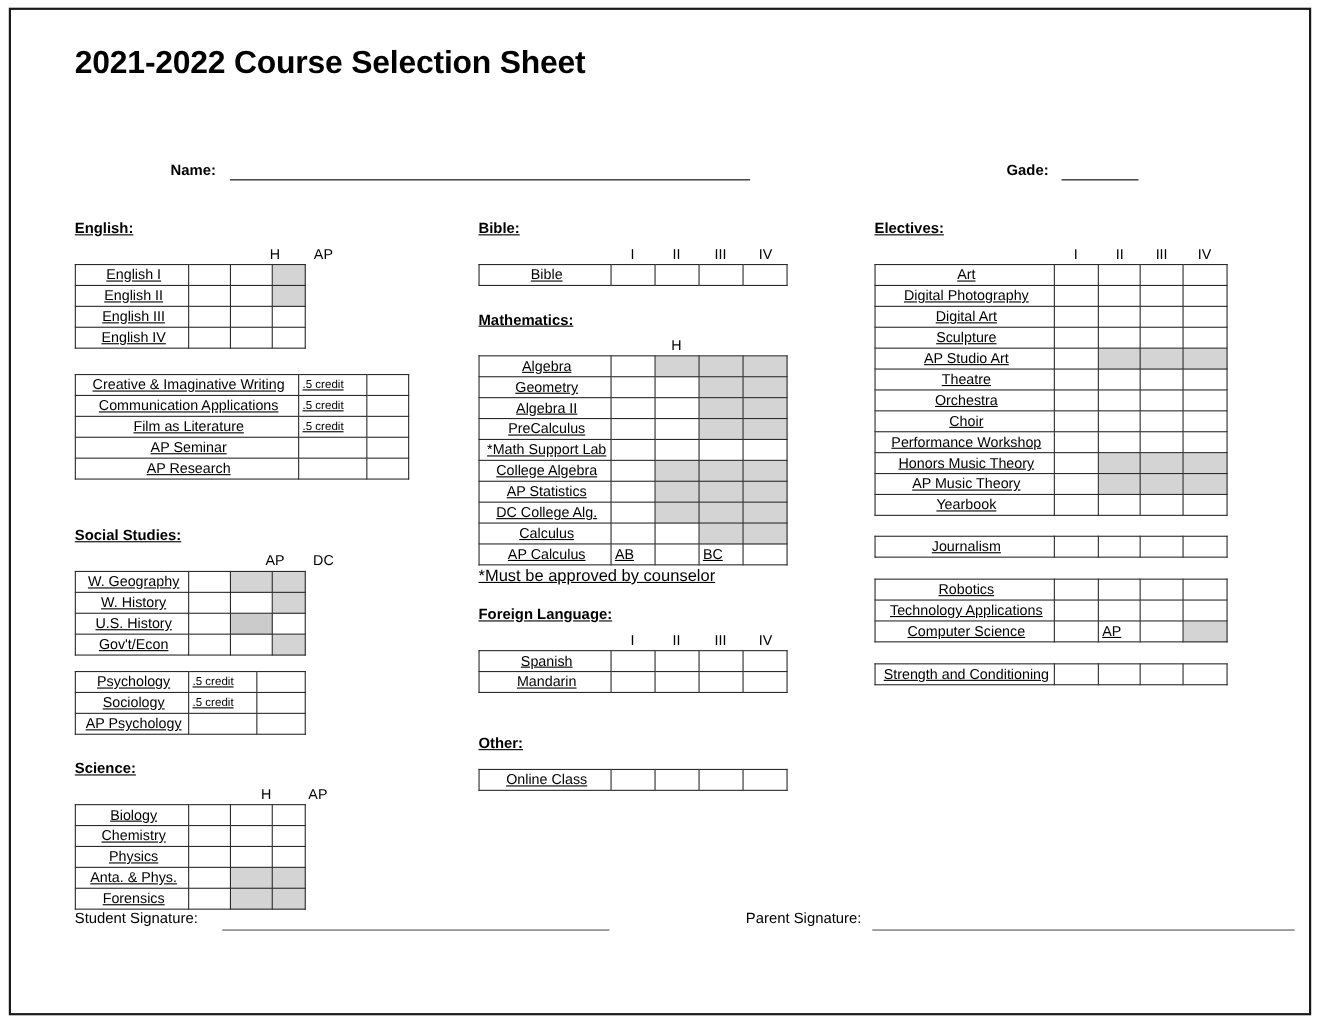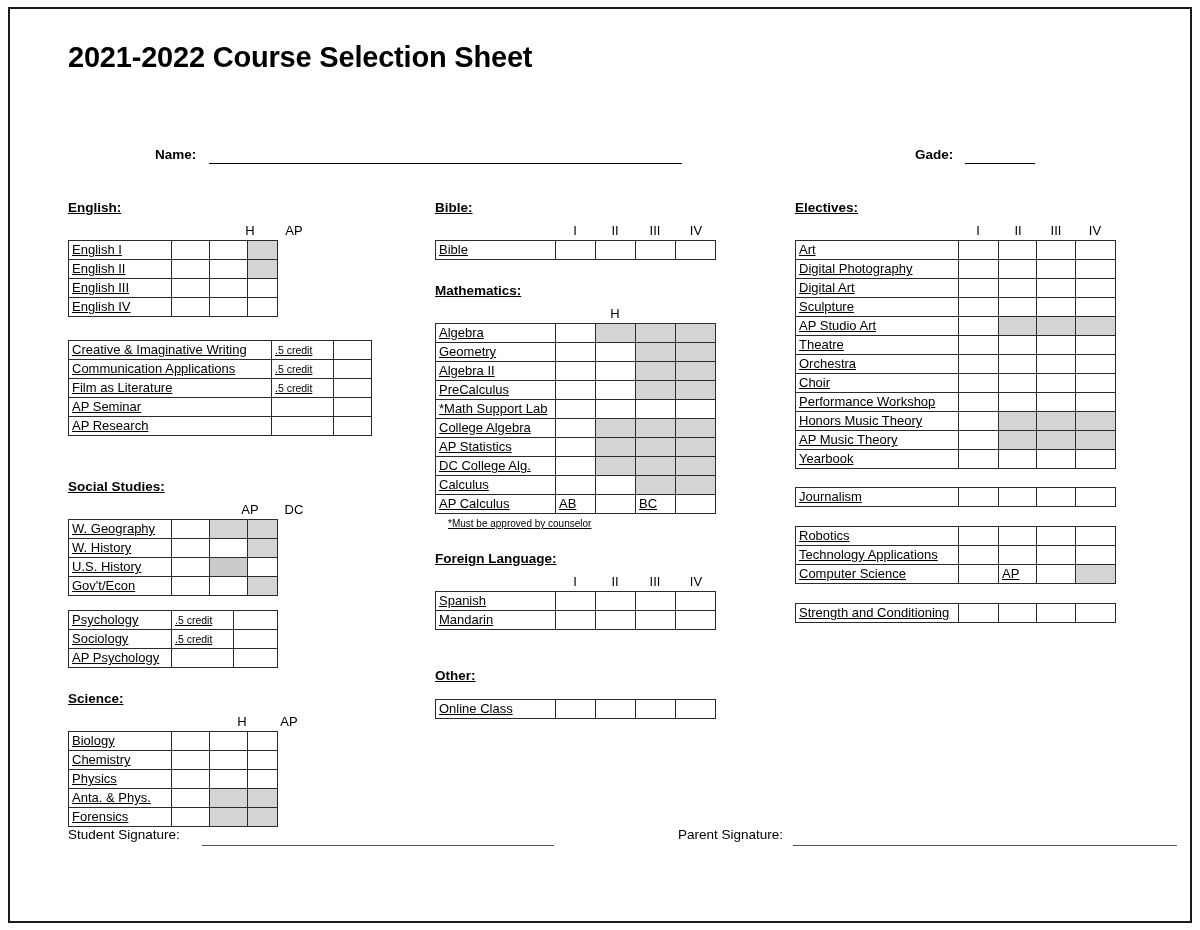--- a/index.html
+++ b/index.html
@@ -84,43 +84,42 @@
     border: 1.1px solid #2b2b2b;
     height: 19px;
     padding: 0 0 0 3px;
     line-height: 18px;
     white-space: nowrap;
     overflow: visible;
     vertical-align: middle;
   }
   td.shaded { background: #d4d4d4; }
   td.shaded-dark { background: #cbcbcb; }
-  td.nm { padding-left: 4px; }
+  td.nm { padding-left: 4px; text-align: center; }
   td.credit { font-size: 10.5px; padding-left: 4px; }
   td.mark { padding-left: 4px; font-size: 13px; }
 
   
   .hdrstrip {
     position: relative;
     height: 19px;
     font-size: 13px;
     margin-bottom: 0px;
   }
   .hdrstrip span {
     position: absolute;
     top: 0;
     text-align: center;
     line-height: 19px;
   }
 
   .note {
-    font-size: 10px;
+    font-size: 15px;
     margin-top: 3px;
     line-height: 13px;
-    margin-left: 13px;
   }
 
   
   .footer { position: absolute; top: 818px; left: 0; width: 100%; height: 30px; }
   .f-lbl { position: absolute; font-size: 13.5px; }
   .f-rule { position: absolute; height: 0; border-bottom: 1.1px solid #555; }
 </style>
 </head>
 <body>
 

